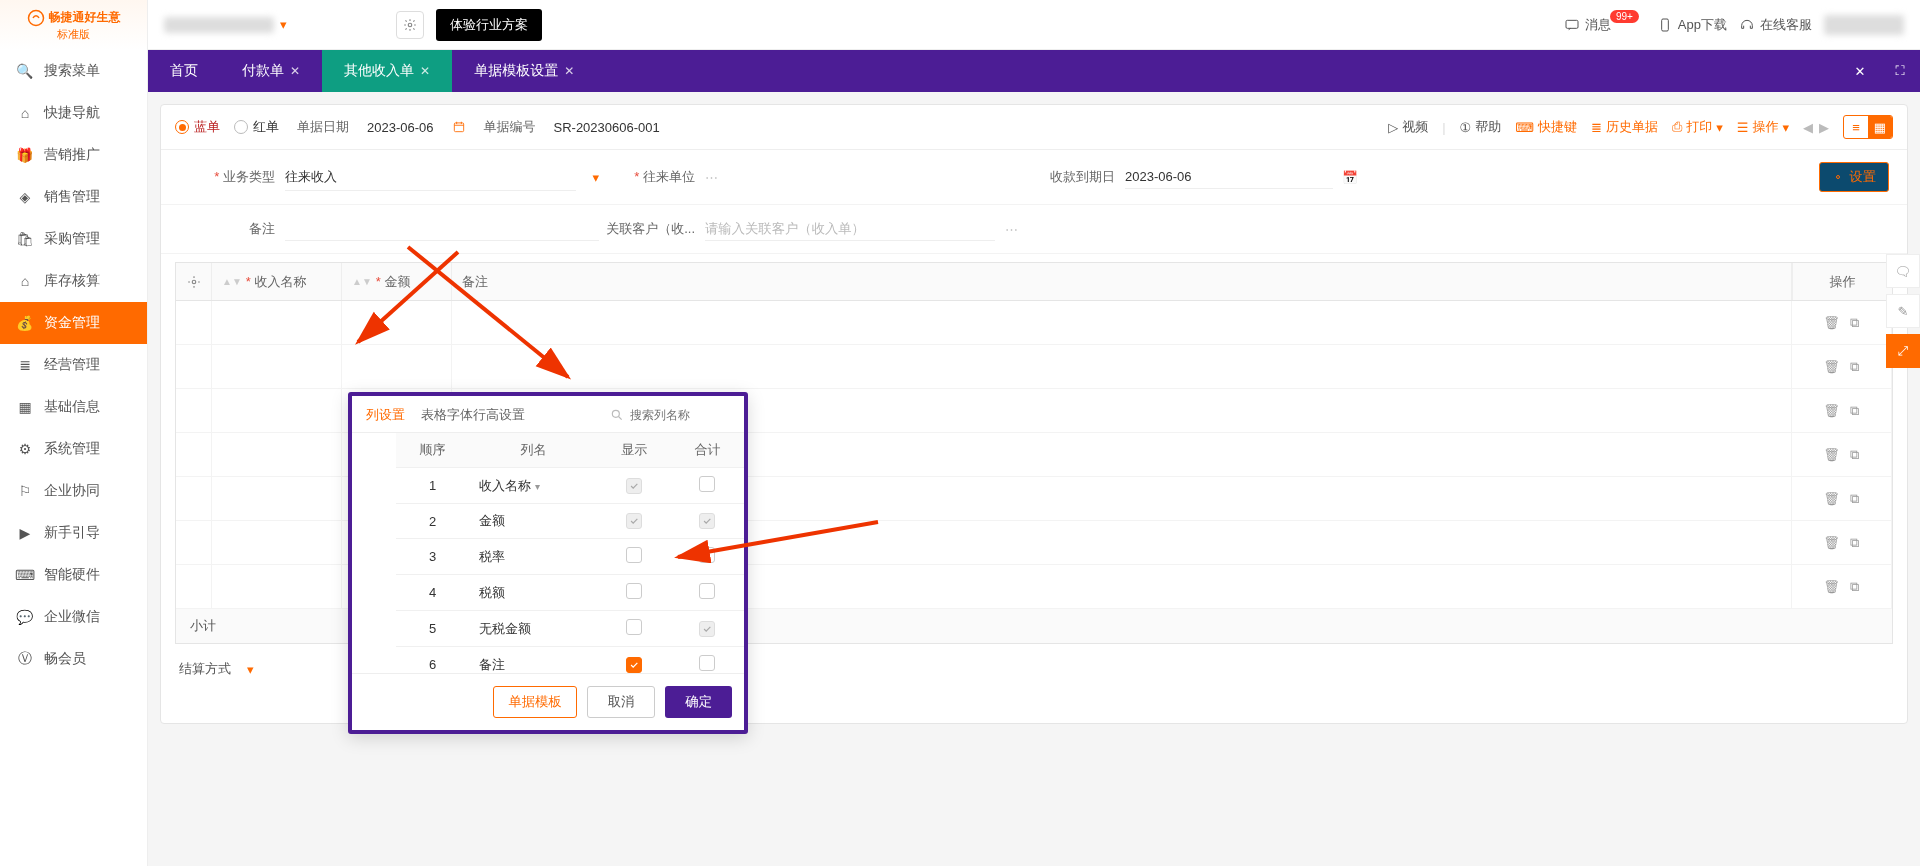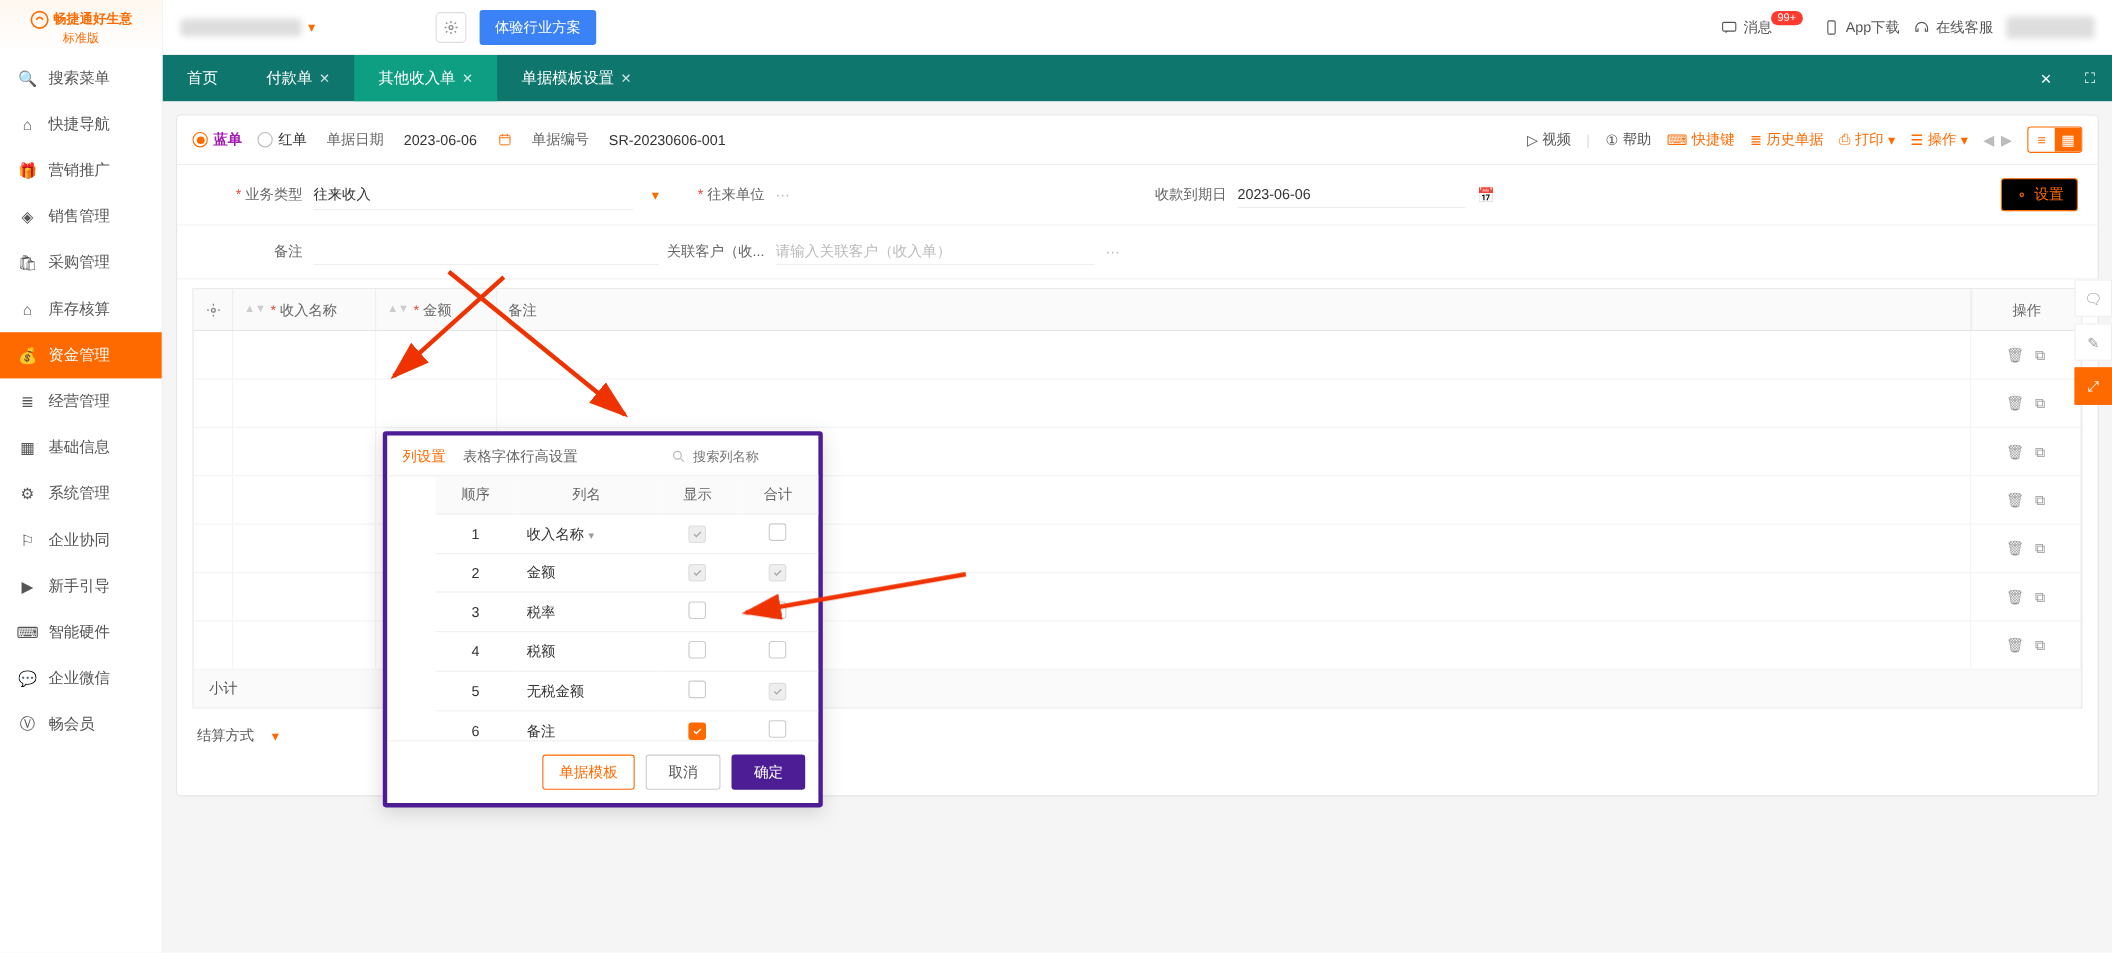--- a/index.html
+++ b/index.html
@@ -15,44 +15,44 @@
 .nav-item { display:flex; align-items:center; gap:10px; padding:12px 16px; cursor:pointer; color:#555; font-size:14px; }
 .nav-item.active { background:#ff6a00; color:#fff; }
 .nav-icon { width:18px; height:18px; display:inline-flex; align-items:center; justify-content:center; }
 
 
 .main { flex:1; display:flex; flex-direction:column; min-width:0; }
 .topbar { height:50px; background:#fff; display:flex; align-items:center; padding:0 16px; gap:12px; border-bottom:1px solid #eee; }
 .org-select { display:flex; align-items:center; gap:6px; color:#666; min-width:220px; }
 .org-blur { filter:blur(3px); background:#ddd; width:110px; height:16px; border-radius:3px; }
 .gear-btn { width:28px; height:28px; border:1px solid #ddd; border-radius:4px; display:flex; align-items:center; justify-content:center; cursor:pointer; color:#888; }
-.primary-btn { background:#3b82f6; color:#fff; border:none; padding:7px 14px; border-radius:3px; cursor:pointer; font-size:13px; }
+.primary-btn { background:#000000; color:#fff; border:none; padding:7px 14px; border-radius:3px; cursor:pointer; font-size:13px; }
 .topbar-spacer { flex:1; }
 .top-link { display:flex; align-items:center; gap:5px; color:#555; cursor:pointer; font-size:13px; }
 .badge { background:#ff3b30; color:#fff; border-radius:9px; font-size:10px; padding:1px 6px; position:relative; top:-8px; left:-6px; }
 .avatar-blur { width:80px; height:20px; filter:blur(3px); background:#ddd; border-radius:3px; }
 
 
-.tab-strip { height:42px; background:#0f766e; display:flex; align-items:flex-start; }
+.tab-strip { height:42px; background:#4c1d95; display:flex; align-items:flex-start; }
 .tab { padding:0 22px; height:42px; display:flex; align-items:center; gap:6px; color:#fff; cursor:pointer; font-size:14px; }
 .tab.active { background:#0e9e82; }
 .tab-close { font-size:12px; opacity:.8; }
 .tab-strip-spacer { flex:1; }
 .tab-tool { width:40px; height:42px; display:flex; align-items:center; justify-content:center; color:#fff; cursor:pointer; }
 
 
 .doc-container { flex:1; padding:12px; overflow:auto; position:relative; }
 .doc { background:#fff; border:1px solid #e5e5e5; border-radius:4px; min-height:620px; display:flex; flex-direction:column; }
 .doc-header { display:flex; align-items:center; padding:10px 14px; border-bottom:1px solid #eee; gap:18px; flex-wrap:wrap; }
 .radio-group { display:flex; gap:14px; align-items:center; }
 .radio { display:flex; align-items:center; gap:5px; cursor:pointer; }
 .radio-circle { width:14px; height:14px; border:1px solid #bbb; border-radius:50%; display:inline-flex; align-items:center; justify-content:center; }
 .radio.checked .radio-circle { border-color:#ff6a00; }
 .radio.checked .radio-circle::after { content:""; width:7px; height:7px; background:#ff6a00; border-radius:50%; }
-.radio.checked span:last-child { color:#a21caf;font-weight:bold; }
+.radio.checked span:last-child { color:#b91c1c; }
 .field-label { color:#666; font-size:13px; }
 .field-value { color:#333; font-size:13px; }
 .hdr-right { margin-left:auto; display:flex; align-items:center; gap:14px; }
 .hdr-link { display:flex; align-items:center; gap:4px; color:#555; cursor:pointer; font-size:13px; }
 .icon-orange { color:#ff6a00; }
 .density-toggle { display:flex; border:1px solid #ff6a00; border-radius:3px; overflow:hidden; }
 .density-toggle div { width:24px; height:22px; display:flex; align-items:center; justify-content:center; cursor:pointer; }
 .density-toggle .on { background:#ff6a00; color:#fff; }
 .density-toggle .off { color:#ff6a00; }
 .paginator { display:flex; align-items:center; gap:6px; color:#bbb; }
@@ -60,21 +60,21 @@
 
 
 .form-row { display:flex; padding:12px 18px; border-bottom:1px solid #f3f3f3; }
 .form-cell { display:flex; align-items:center; gap:10px; min-width:420px; }
 .form-cell .lbl { width:96px; text-align:right; color:#666; }
 .req::before { content:"* "; color:#e74c3c; }
 .sel-input { border:none; border-bottom:1px solid #eee; padding:4px 0; flex:1; color:#333; outline:none; }
 .sel-input::placeholder { color:#bbb; }
 .caret-o { color:#ff6a00; margin-left:6px; }
 .dots { color:#bbb; cursor:pointer; letter-spacing:1px; }
-.outline-btn { border:1px solid #ff6a00; color:#ff6a00; background:#000000; padding:5px 12px; border-radius:3px; cursor:pointer; display:flex; align-items:center; gap:5px; }
+.outline-btn { border:1px solid #ff6a00; color:#ff6a00; background:#0c4a6e; padding:5px 12px; border-radius:3px; cursor:pointer; display:flex; align-items:center; gap:5px; }
 .calendar-icon { color:#ff6a00; cursor:pointer; }
 
 
 .grid-wrap { margin:8px 14px 0; border:1px solid #e5e5e5; position:relative; }
 .grid-head { display:flex; background:#fafafa; border-bottom:1px solid #e5e5e5; height:38px; }
 .gh { display:flex; align-items:center; padding:0 10px; border-right:1px solid #eee; color:#666; gap:4px; }
 .gh .sort { color:#ccc; font-size:10px; display:flex; flex-direction:column; line-height:6px; }
 .gh-gear { width:36px; justify-content:center; cursor:pointer; }
 .gh-name { width:130px; }
 .gh-amt { width:110px; }

